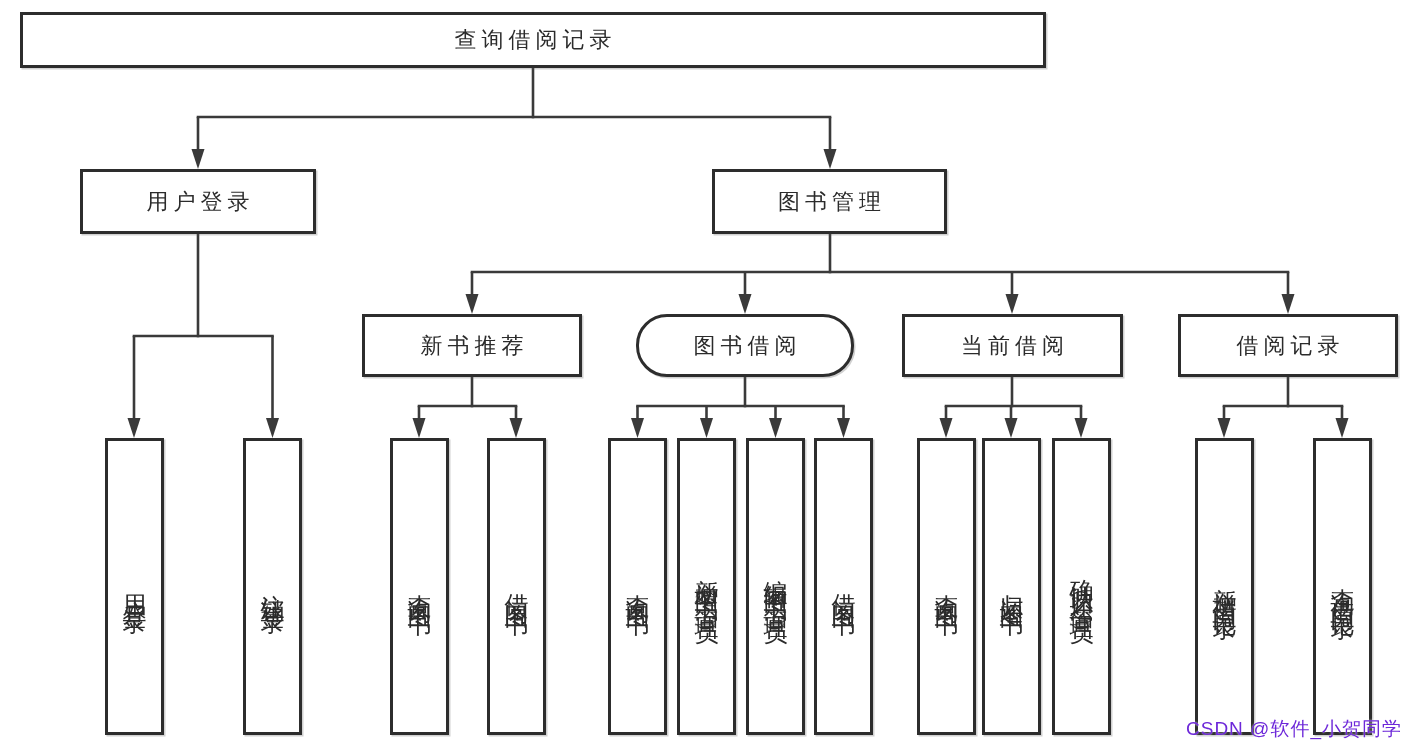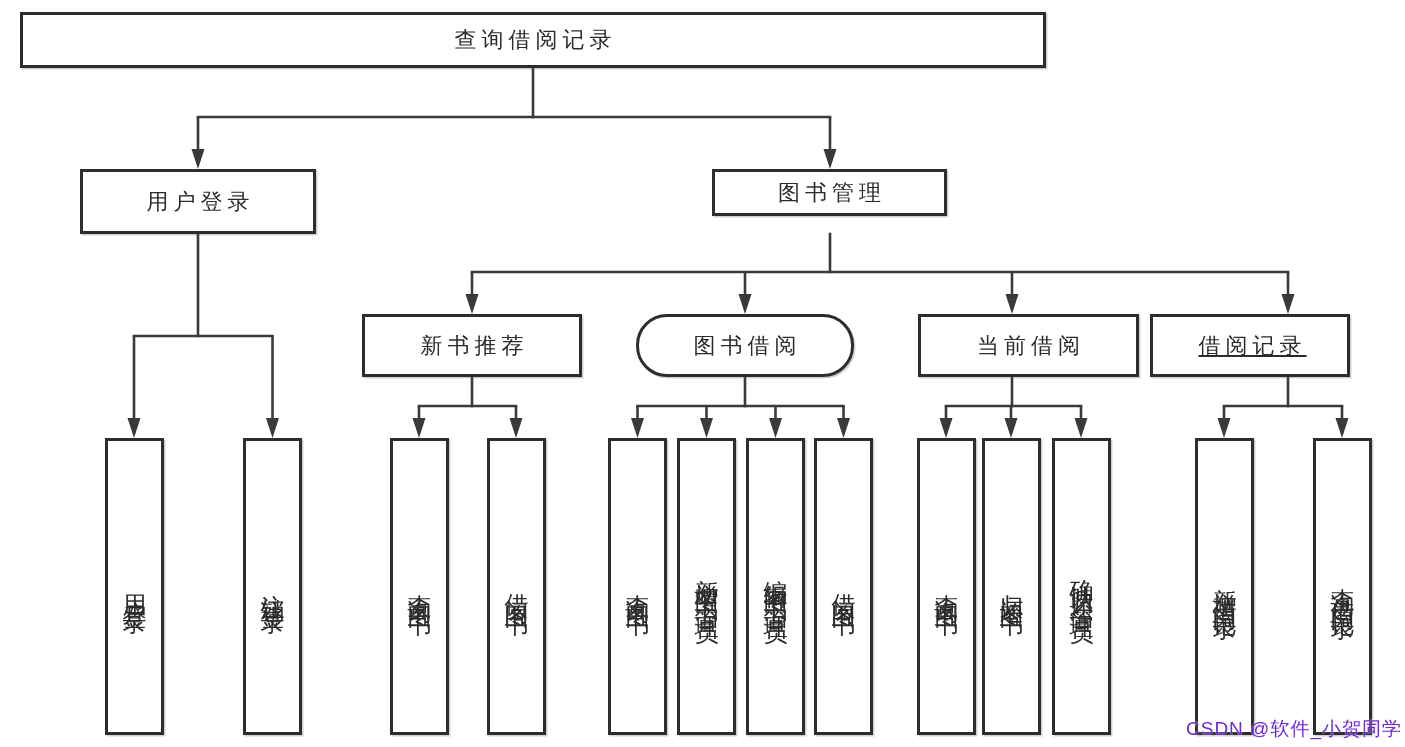--- a/index.html
+++ b/index.html
@@ -8,26 +8,26 @@
   #connector-svg{position:absolute;left:0;top:0;z-index:1;}
   .node{
     position:absolute;z-index:2;box-sizing:border-box;
     border:3px solid #2d2d2d;background:#ffffff;
     display:flex;align-items:center;justify-content:center;
     color:#2b2b2b;box-shadow:1.5px 1.5px 0 rgba(90,90,90,.28);
   }
   .hnode{font-size:22px;letter-spacing:5px;text-indent:5px;white-space:nowrap;}
   .root{left:20px;top:12px;width:1026px;height:56px;}
   .n-user-login{left:80px;top:169px;width:236px;height:65px;}
-  .n-book-mgmt{left:712px;top:169px;width:235px;height:47px;}
+  .n-book-mgmt{left:712px;top:169px;width:235px;height:65px;}
   .lvl2{top:314px;height:63px;}
   .n-new-rec{left:362px;width:220px;text-align:right;}
   .n-borrow{left:636px;width:218px;border-radius:31px;}
-  .n-current{left:902px;width:221px;margin-left:16px;}
-  .n-record{left:1150px;width:200px;text-decoration:underline;}
+  .n-current{left:902px;width:221px;}
+  .n-record{left:1178px;width:220px;}
   .leaf{
     top:438px;height:297px;width:59px;
     writing-mode:vertical-rl;text-orientation:mixed;
     font-size:24px;letter-spacing:6px;line-height:1;
   }
   .lf1{left:105px;} .lf2{left:243px;}
   .lf3{left:390px;} .lf4{left:487px;}
   .lf5{left:608px;} .lf6{left:677px;} .lf7{left:746px;} .lf8{left:814px;}
   .lf9{left:917px;} .lf10{left:982px;} .lf11{left:1052px;}
   .lf12{left:1195px;} .lf13{left:1313px;}

